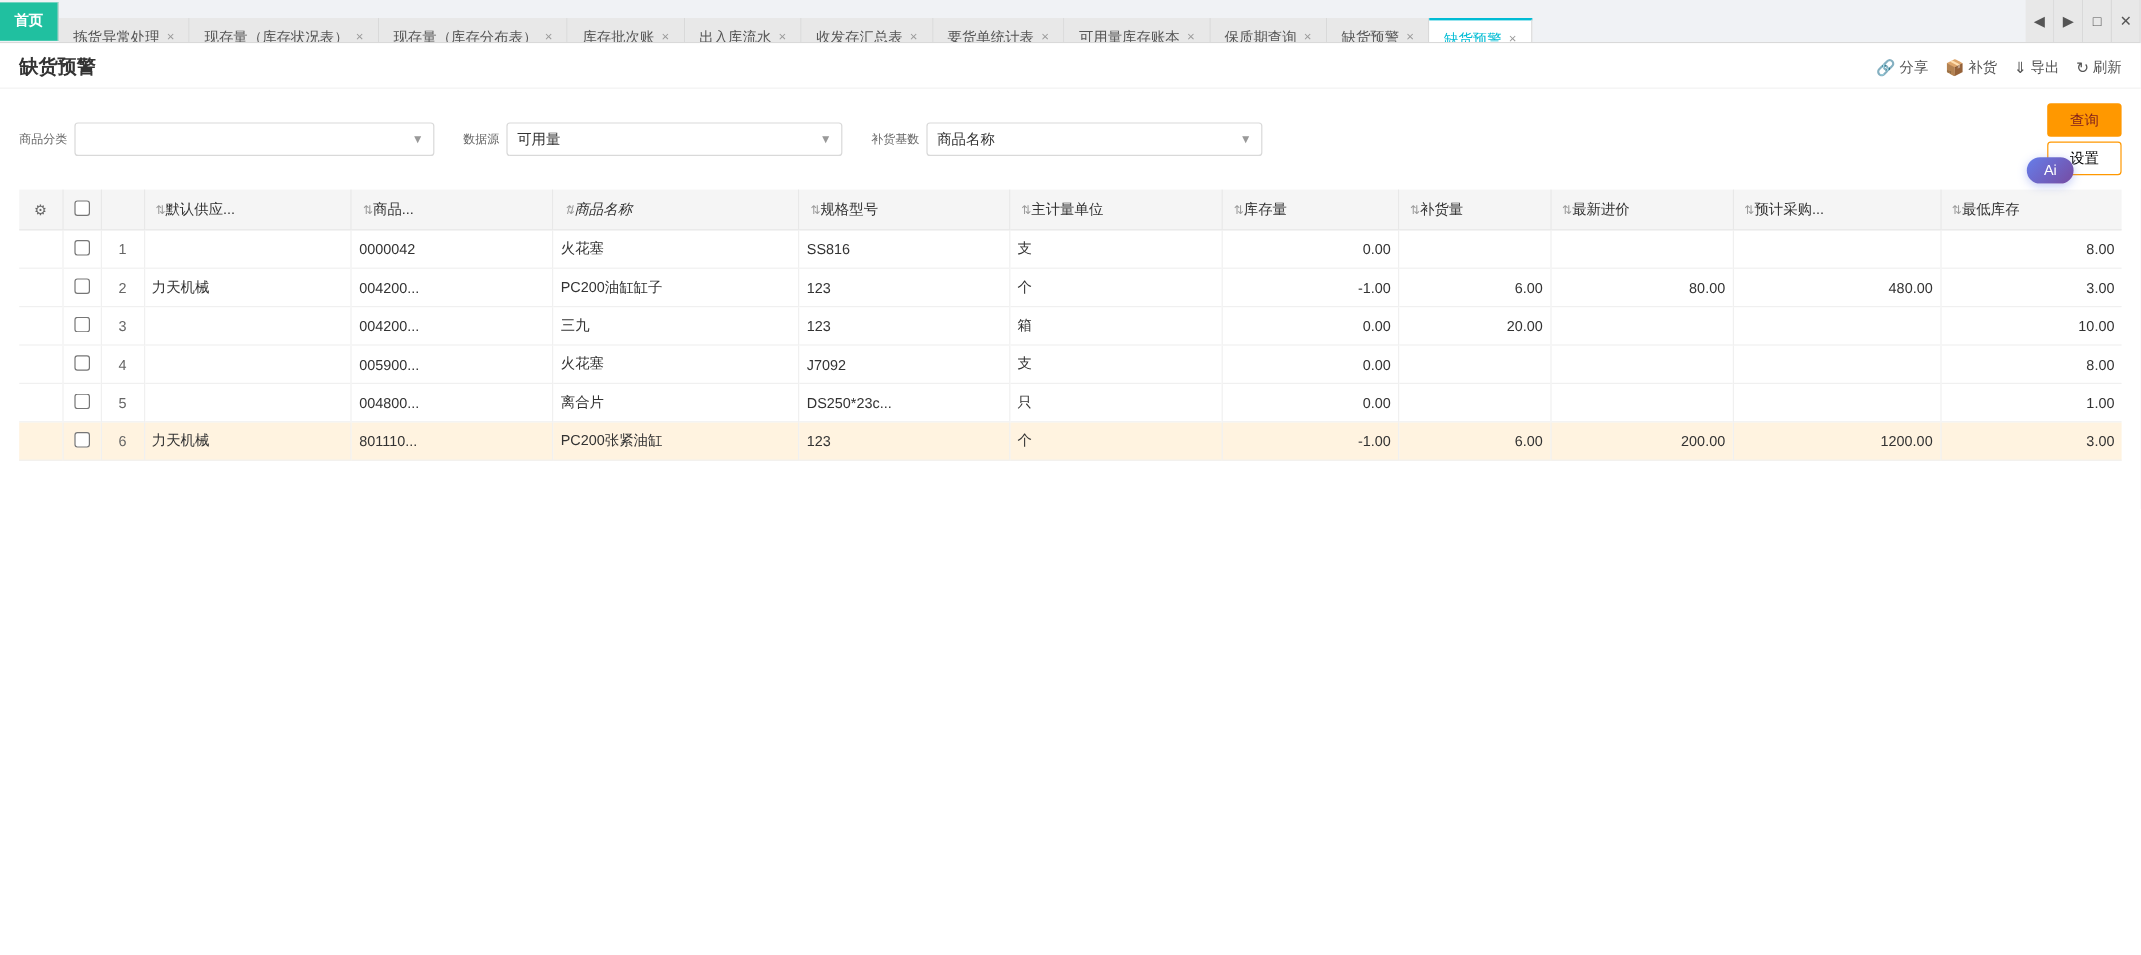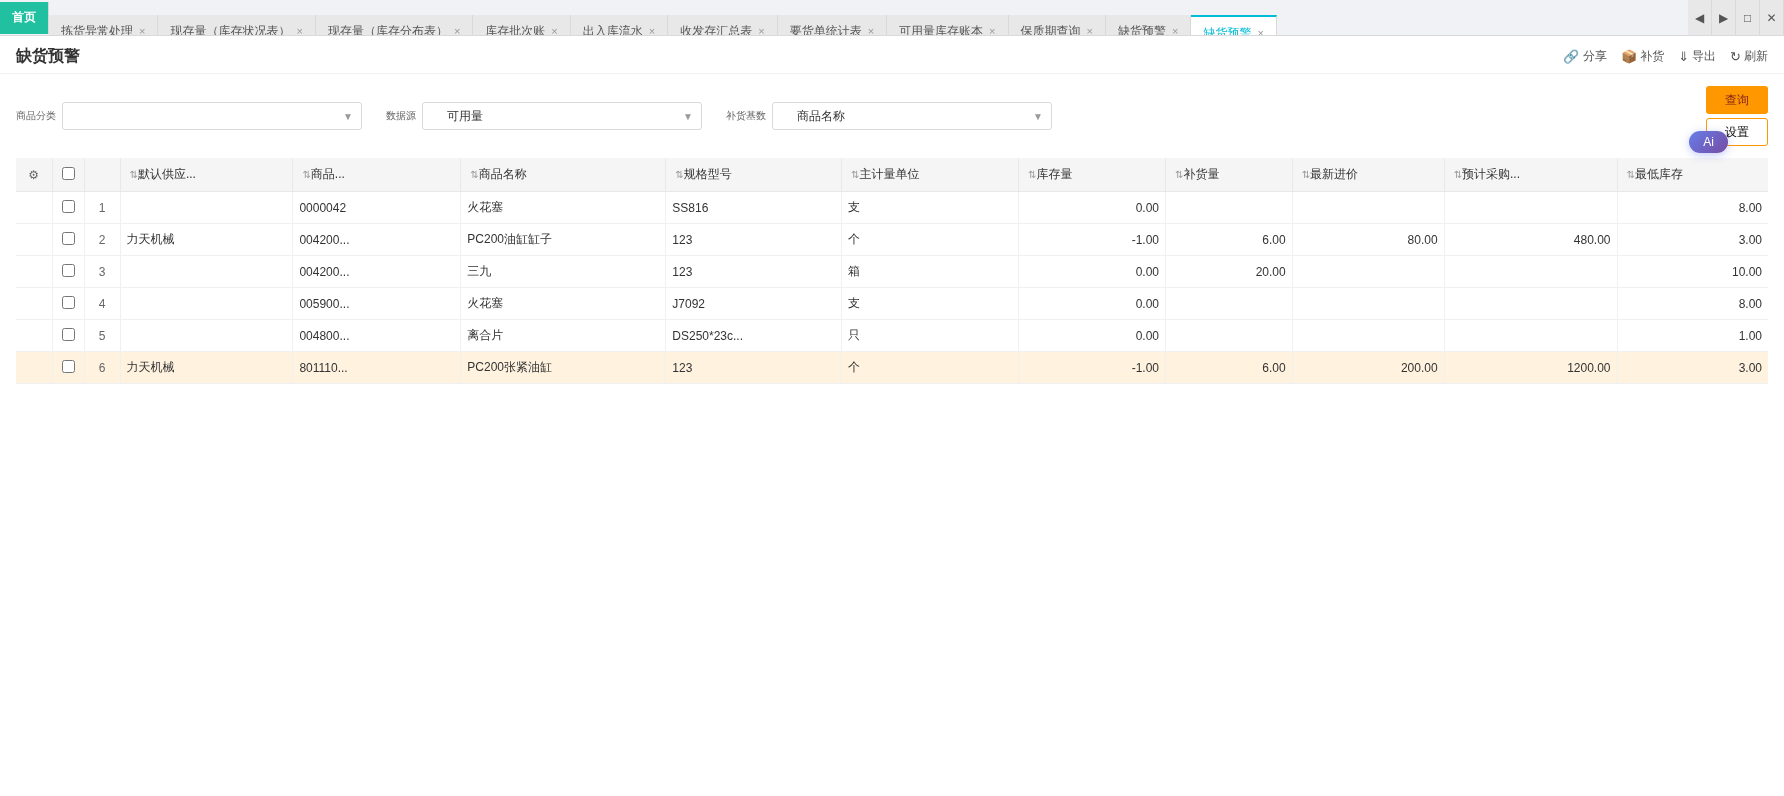--- a/index.html
+++ b/index.html
@@ -119,21 +119,20 @@
       min-width: 160px;
       background: #fff;
       cursor: pointer;
       position: relative;
       height: 28px;
     }
     .filter-select-text {
       flex: 1;
       color: #999;
       font-size: 12px;
-      margin-left: 16px;
     }
     .filter-select-text.filled {
       color: #333;
     }
     .filter-select-arrow {
       color: #999;
       font-size: 10px;
       margin-left: 4px;
     }
     .filter-select-wide {
@@ -210,21 +209,21 @@
     .gear-icon-cell {
       text-align: center;
       color: #666;
     }
     .checkbox-cell { text-align: center; }
     .row-num { color: #666; text-align: center; }
     th.th-index { width: 36px; text-align: center; }
     th.th-check { width: 32px; text-align: center; }
     th.th-supplier { min-width: 70px; }
     th.th-code { min-width: 80px; }
-    th.th-name { min-width: 90px; }
+    th.th-name { min-width: 90px; font-style: italic; }
     th.th-spec { min-width: 80px; }
     th.th-unit { min-width: 70px; }
     th.th-stock { min-width: 70px; }
     th.th-replen { min-width: 60px; }
     th.th-price { min-width: 70px; }
     th.th-forecast { min-width: 80px; }
     th.th-minstock { min-width: 70px; }
 
     input[type="checkbox"] { cursor: pointer; }
 

